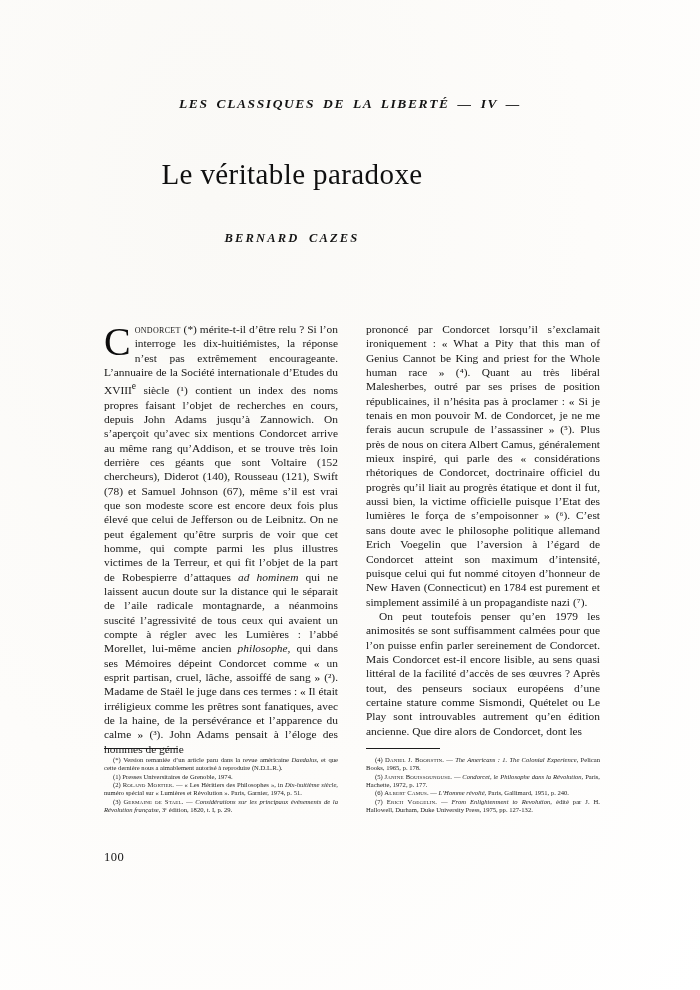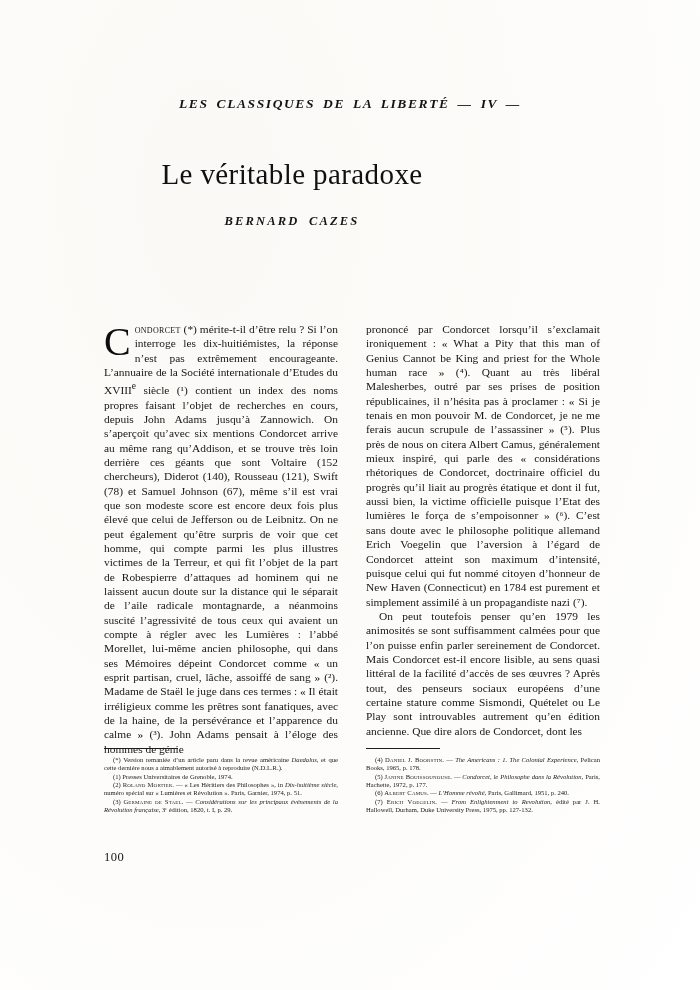--- a/index.html
+++ b/index.html
@@ -55,21 +55,21 @@
     text-align: center;
   }
   .title-line {
     font-size: 29px;
     line-height: 36px;
     font-weight: normal;
     letter-spacing: 0.4px;
     color: #101010;
   }
   .byline {
-    margin-top: 22px;
+    margin-top: 39px;
     font-style: italic;
     font-weight: bold;
     font-size: 12.5px;
     letter-spacing: 2.2px;
     word-spacing: 4px;
     color: #151515;
   }
 
   .columns {
     position: absolute;
@@ -106,21 +106,21 @@
     line-height: 33px;
     padding: 2px 4px 0 0;
     margin-top: 1px;
     font-family: "Liberation Serif", "DejaVu Serif", serif;
     color: #0d0d0d;
   }
   .smallcaps {
     font-variant: small-caps;
     letter-spacing: 0.3px;
   }
-  .it { }
+  .it { font-style: italic; }
 
   .footnotes {
     position: absolute;
     top: 748px;
     left: 104px;
     width: 496px;
     display: flex;
     gap: 28px;
   }
   .fn-col { width: 234px; }

